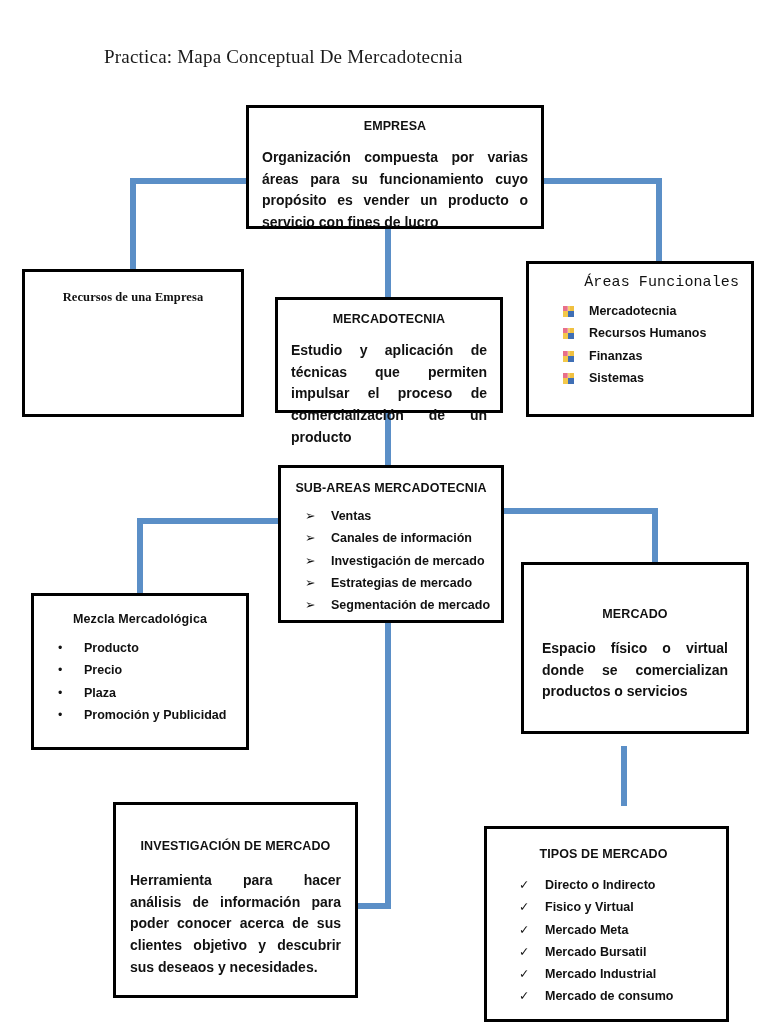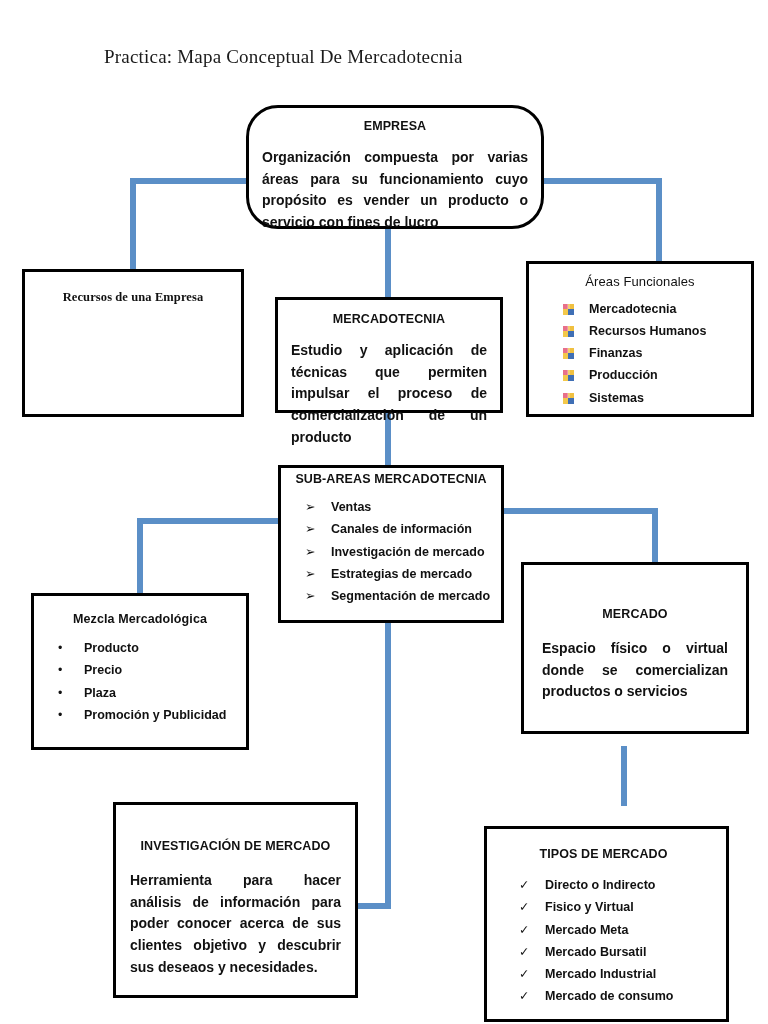--- a/index.html
+++ b/index.html
@@ -24,21 +24,21 @@
     position:absolute;
     border:3px solid #000000;
     background:#ffffff;
     box-sizing:border-box;
     color:#111111;
   }
   .bx-title{
     text-align:center;font-weight:bold;font-size:12.5px;
     letter-spacing:.1px;line-height:1.2;
   }
-  .bx-title.left{text-align:center;font-weight:normal;font-size:13px;}
+  .bx-title.left{text-align:right;font-weight:normal;font-size:15px;font-family:Liberation Mono, monospace;}
   .bx-body{
     font-size:14px;line-height:1.55;text-align:justify;
     font-weight:bold;
   }
   .bx-body.plain{font-weight:bold;text-align:left;}
   ul.bl{list-style:none;margin:0;padding:0;}
   ul.bl li{
     font-size:12.5px;font-weight:bold;line-height:1.78;
     display:flex;align-items:flex-start;
   }
@@ -84,21 +84,21 @@
       <path d="M279,521 L140,521 L140,594"></path>
 
       <path d="M501,511 L655,511 L655,578"></path>
 
       <path d="M388,623 L388,906 L358,906"></path>
 
       <path d="M624,749 L624,803"></path>
     </g>
   </svg>
 
-  <div class="box" style="left:246px;top:105px;width:298px;height:124px;padding:11px 13px 7px 13px;border-radius:32px;">
+  <div class="box" style="left:246px;top:105px;width:298px;height:124px;padding:11px 13px 7px 13px;">
     <div class="bx-title">EMPRESA</div>
     <div class="bx-body" style="margin-top:13px;">Organización compuesta por varias áreas para su funcionamiento cuyo propósito es vender un producto o servicio con fines de lucro</div>
   </div>
 
   <div class="box" style="left:22px;top:269px;width:222px;height:148px;padding:18px 14px 0 14px;font-family:Liberation Serif, serif;">
     <div class="bx-title">Recursos de una Empresa</div>
   </div>
 
   <div class="box" style="left:275px;top:297px;width:228px;height:116px;padding:12px 13px 0 13px;">
     <div class="bx-title">MERCADOTECNIA</div>
@@ -115,30 +115,26 @@
       <li>
         <span class="mk"><i class="sqmark"></i></span>
         <span class="tx">Recursos Humanos</span>
       </li>
       <li>
         <span class="mk"><i class="sqmark"></i></span>
         <span class="tx">Finanzas</span>
       </li>
       <li>
         <span class="mk"><i class="sqmark"></i></span>
-        <span class="tx">Producción</span>
-      </li>
-      <li>
-        <span class="mk"><i class="sqmark"></i></span>
         <span class="tx">Sistemas</span>
       </li>
     </ul>
   </div>
 
-  <div class="box" style="left:278px;top:465px;width:226px;height:158px;padding:4px 10px 0 10px;">
+  <div class="box" style="left:278px;top:465px;width:226px;height:158px;padding:13px 10px 0 10px;">
     <div class="bx-title">SUB-AREAS MERCADOTECNIA</div>
     <ul class="bl" style="margin-top:9px;margin-left:14px;">
       <li>
         <span class="mk">➢</span>
         <span class="tx">Ventas</span>
       </li>
       <li>
         <span class="mk">➢</span>
         <span class="tx">Canales de información</span>
       </li>

